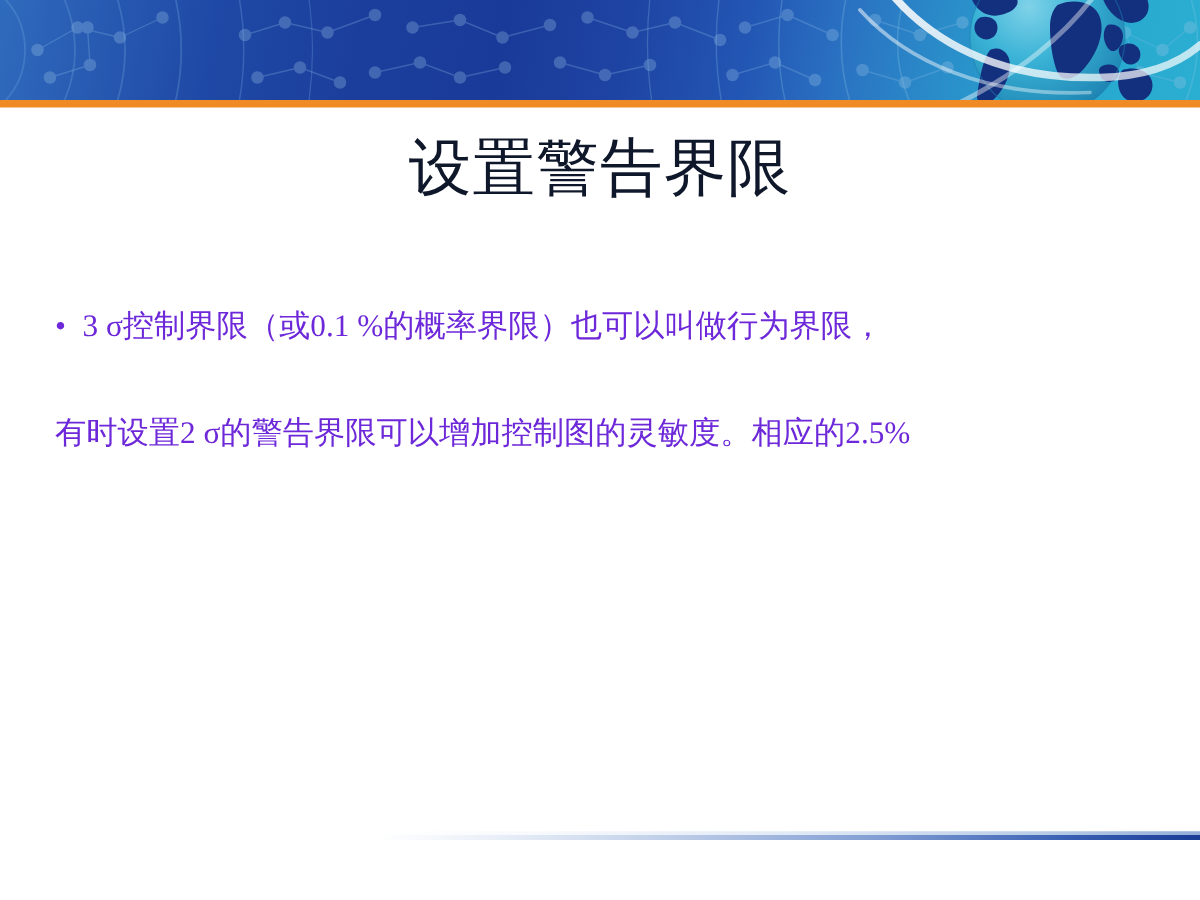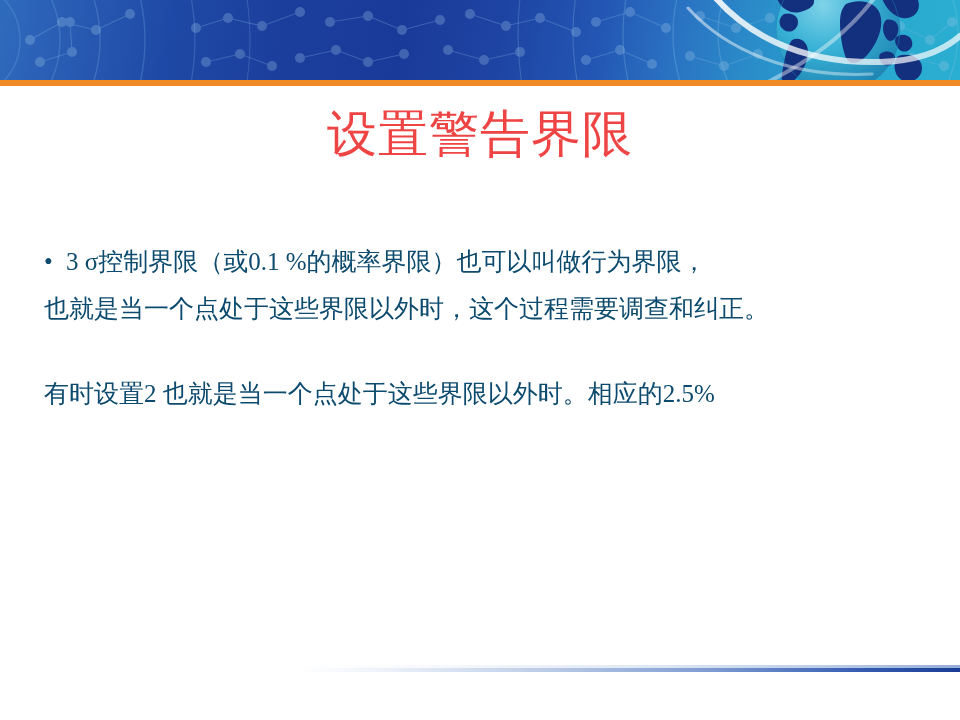--- a/index.html
+++ b/index.html
@@ -58,38 +58,38 @@
 
   
   .title {
     position: absolute;
     left: 0;
     top: 104px;
     width: 960px;
     text-align: center;
     font-size: 50px;
     line-height: 60px;
-    color: #ef4444;
+    color: #0f172a;
     font-family: "Liberation Serif", "DejaVu Serif", serif;
     letter-spacing: 1px;
     white-space: nowrap;
   }
 
   
   .body-area {
     position: absolute;
     left: 44px;
     top: 238px;
     width: 890px;
   }
 
   .para {
     font-size: 25px;
     line-height: 47px;
-    color: #0c4a6e;
+    color: #6d28d9;
     font-family: "Liberation Serif", "DejaVu Serif", serif;
     white-space: nowrap;
   }
 
   .para-gap {
     height: 38px;
   }
 
   .bullet-dot {
     display: inline-block;
@@ -287,28 +287,25 @@
   <div class="orange-bar"></div>
 
   <div class="title">设置警告界限</div>
 
   <div class="body-area">
 
     <div class="para">
       <span class="bullet-dot">•</span><span>3 σ控制界限（或0.1 %的概率界限）也可以叫做行为界限，</span>
     </div>
 
+
+    <div class="para-gap"></div>
+
     <div class="para">
-      <span>也就是当一个点处于这些界限以外时，这个过程需要调查和纠正。</span>
-    </div>
-
-    <div class="para-gap"></div>
-
-    <div class="para">
-      <span>有时设置2 也就是当一个点处于这些界限以外时。相应的2.5%</span>
+      <span>有时设置2 σ的警告界限可以增加控制图的灵敏度。相应的2.5%</span>
     </div>
 
 
   </div>
 
   <div class="footer-rule-soft"></div>
   <div class="footer-rule"></div>
 
 </div>
 

